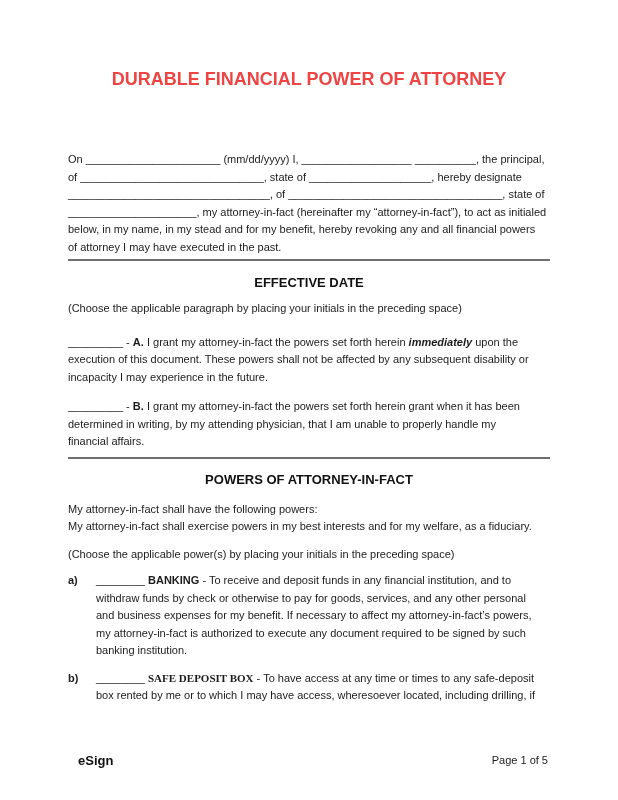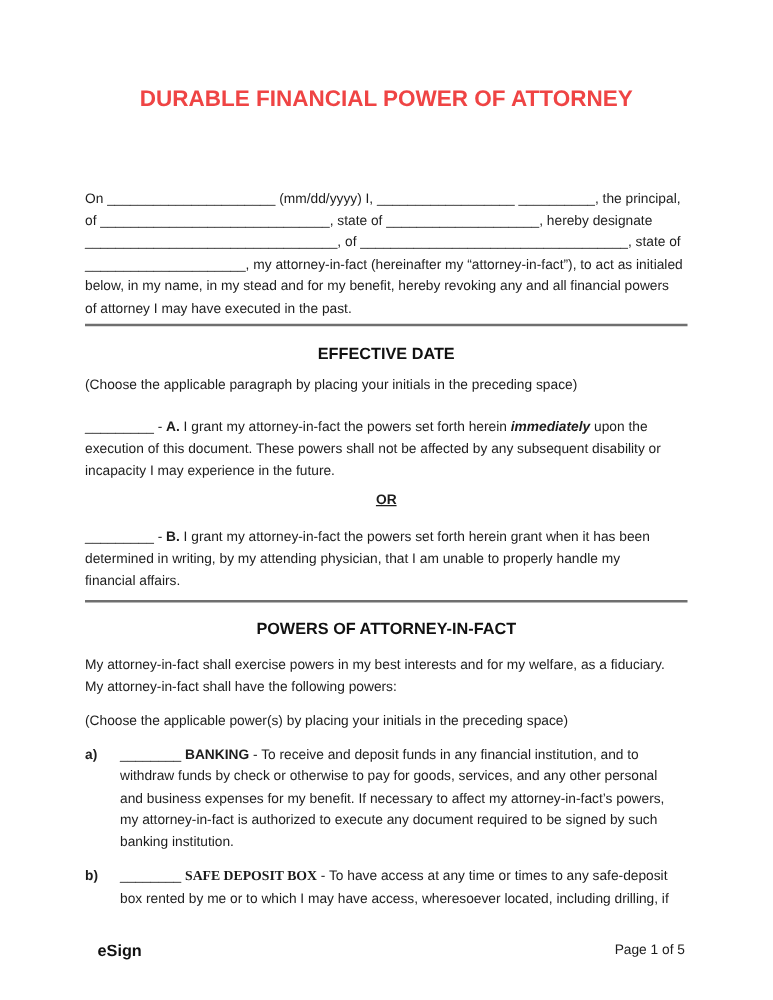--- a/index.html
+++ b/index.html
@@ -75,35 +75,34 @@
   <h2 class="section-heading" style="margin-top:13px">EFFECTIVE DATE</h2>
 
   <div class="instr" style="margin-top:8px">(Choose the applicable paragraph by placing your initials in the preceding space)</div>
 
   <div class="para" style="margin-top:16px">
       <div class="line"><span>_________ - </span><span style="font-weight: bold;">A.</span><span> I grant my attorney-in-fact the powers set forth herein </span><span style="font-weight: bold; font-style: italic;">immediately</span><span> upon the</span></div>
       <div class="line"><span>execution of this document. These powers shall not be affected by any subsequent disability or</span></div>
       <div class="line"><span>incapacity I may experience in the future.</span></div>
     </div>
 
-  <div class="or-sep" style="margin-top:6px">OR</div>
 
   <div class="para" style="margin-top:12px">
       <div class="line"><span>_________ - </span><span style="font-weight: bold;">B.</span><span> I grant my attorney-in-fact the powers set forth herein grant when it has been</span></div>
       <div class="line"><span>determined in writing, by my attending physician, that I am unable to properly handle my</span></div>
       <div class="line"><span>financial affairs.</span></div>
     </div>
 
   <hr class="rule" style="margin-top:6px">
 
   <h2 class="section-heading" style="margin-top:12px">POWERS OF ATTORNEY-IN-FACT</h2>
 
   <div class="para" style="margin-top:12px">
+      <div class="line"><span>My attorney-in-fact shall have the following powers:</span></div>
       <div class="line"><span>My attorney-in-fact shall exercise powers in my best interests and for my welfare, as a fiduciary.</span></div>
-      <div class="line"><span>My attorney-in-fact shall have the following powers:</span></div>
     </div>
 
   <div class="instr centered" style="margin-top:10px">(Choose the applicable power(s) by placing your initials in the preceding space)</div>
 
   <div class="power-item" style="margin-top:9px">
     <span class="power-marker">a)</span>
     <div class="power-body">
         <div class="line"><span>________ </span><span style="font-weight: bold;">BANKING</span><span> - To receive and deposit funds in any financial institution, and to</span></div>
         <div class="line"><span>withdraw funds by check or otherwise to pay for goods, services, and any other personal</span></div>
         <div class="line"><span>and business expenses for my benefit. If necessary to affect my attorney-in-fact’s powers,</span></div>

